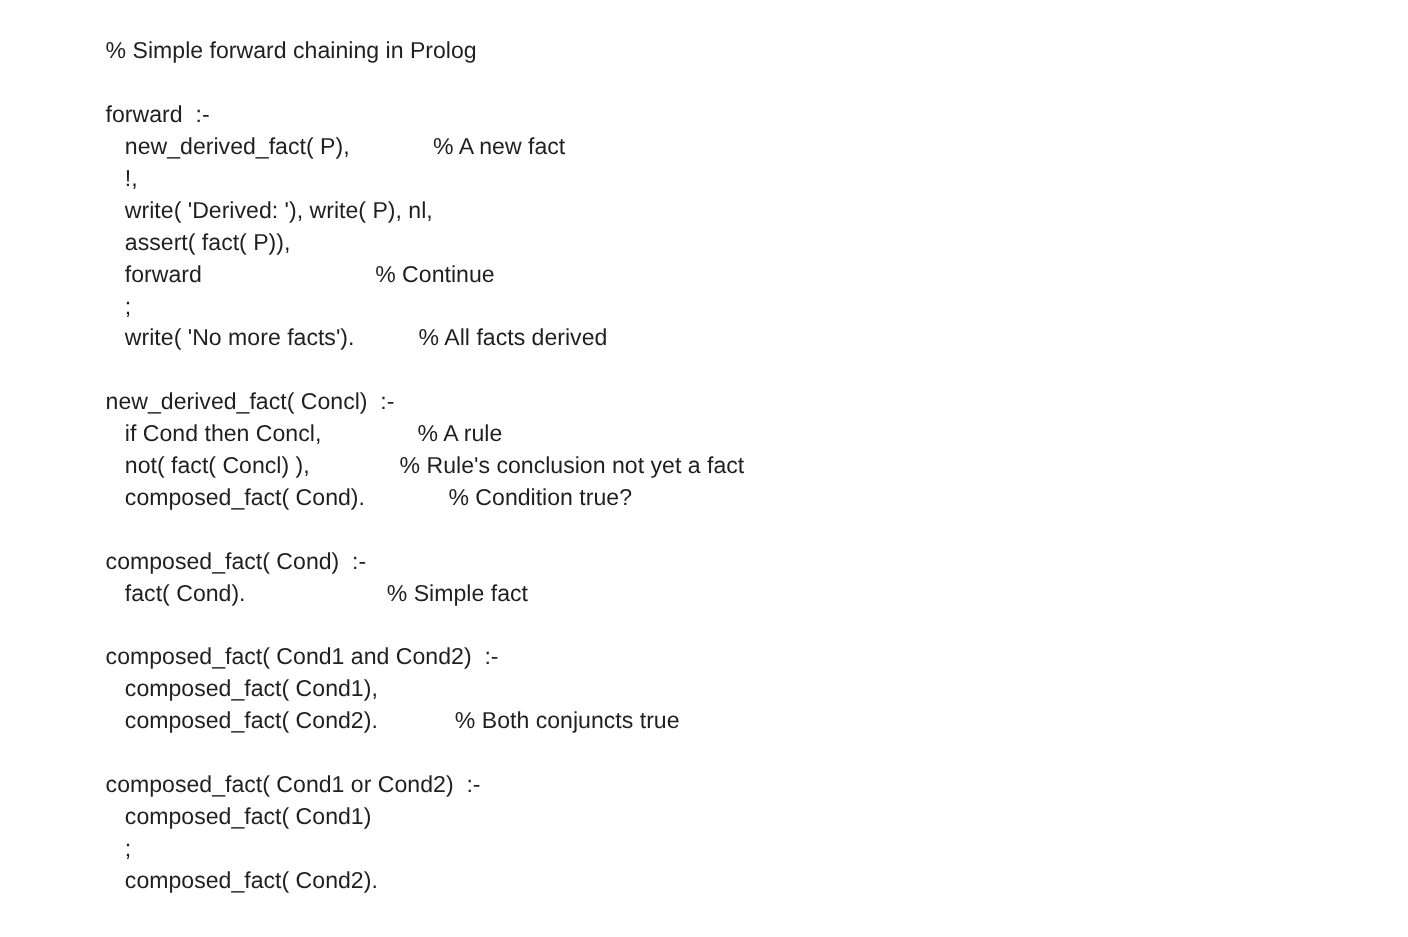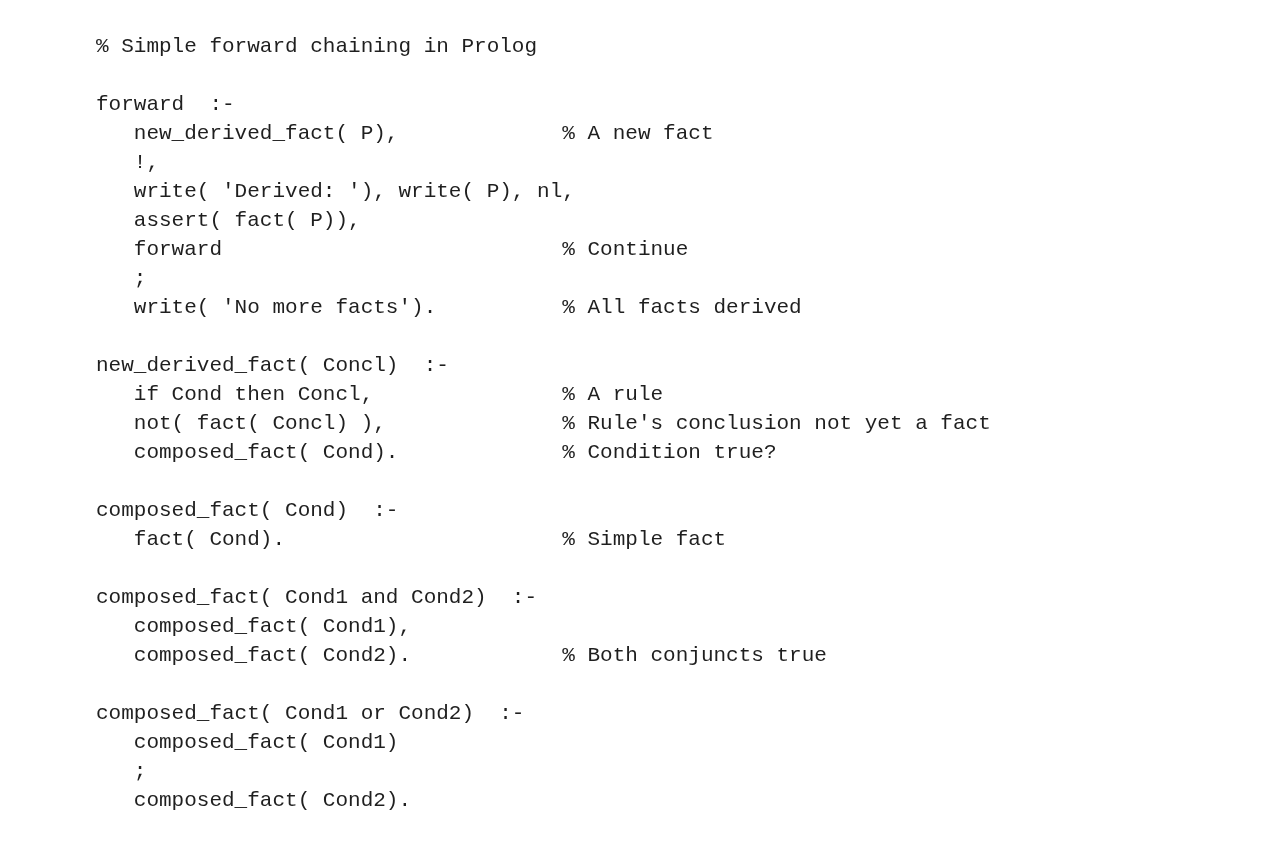--- a/index.html
+++ b/index.html
@@ -4,21 +4,21 @@
 <style>
   html, body {
     margin: 0;
     padding: 0;
     background: #ffffff;
     width: 1280px;
     height: 852px;
     overflow: hidden;
   }
   pre.code {
-    font-family: Liberation Mono, monospace;
+    font-family: Liberation Sans, sans-serif;
     font-size: 21px;
     line-height: 29px;
     color: #1f1f1f;
     white-space: pre;
     margin: 0;
     padding: 32px 0 0 96px;
   }
 </style>
 </head>
 <body>

